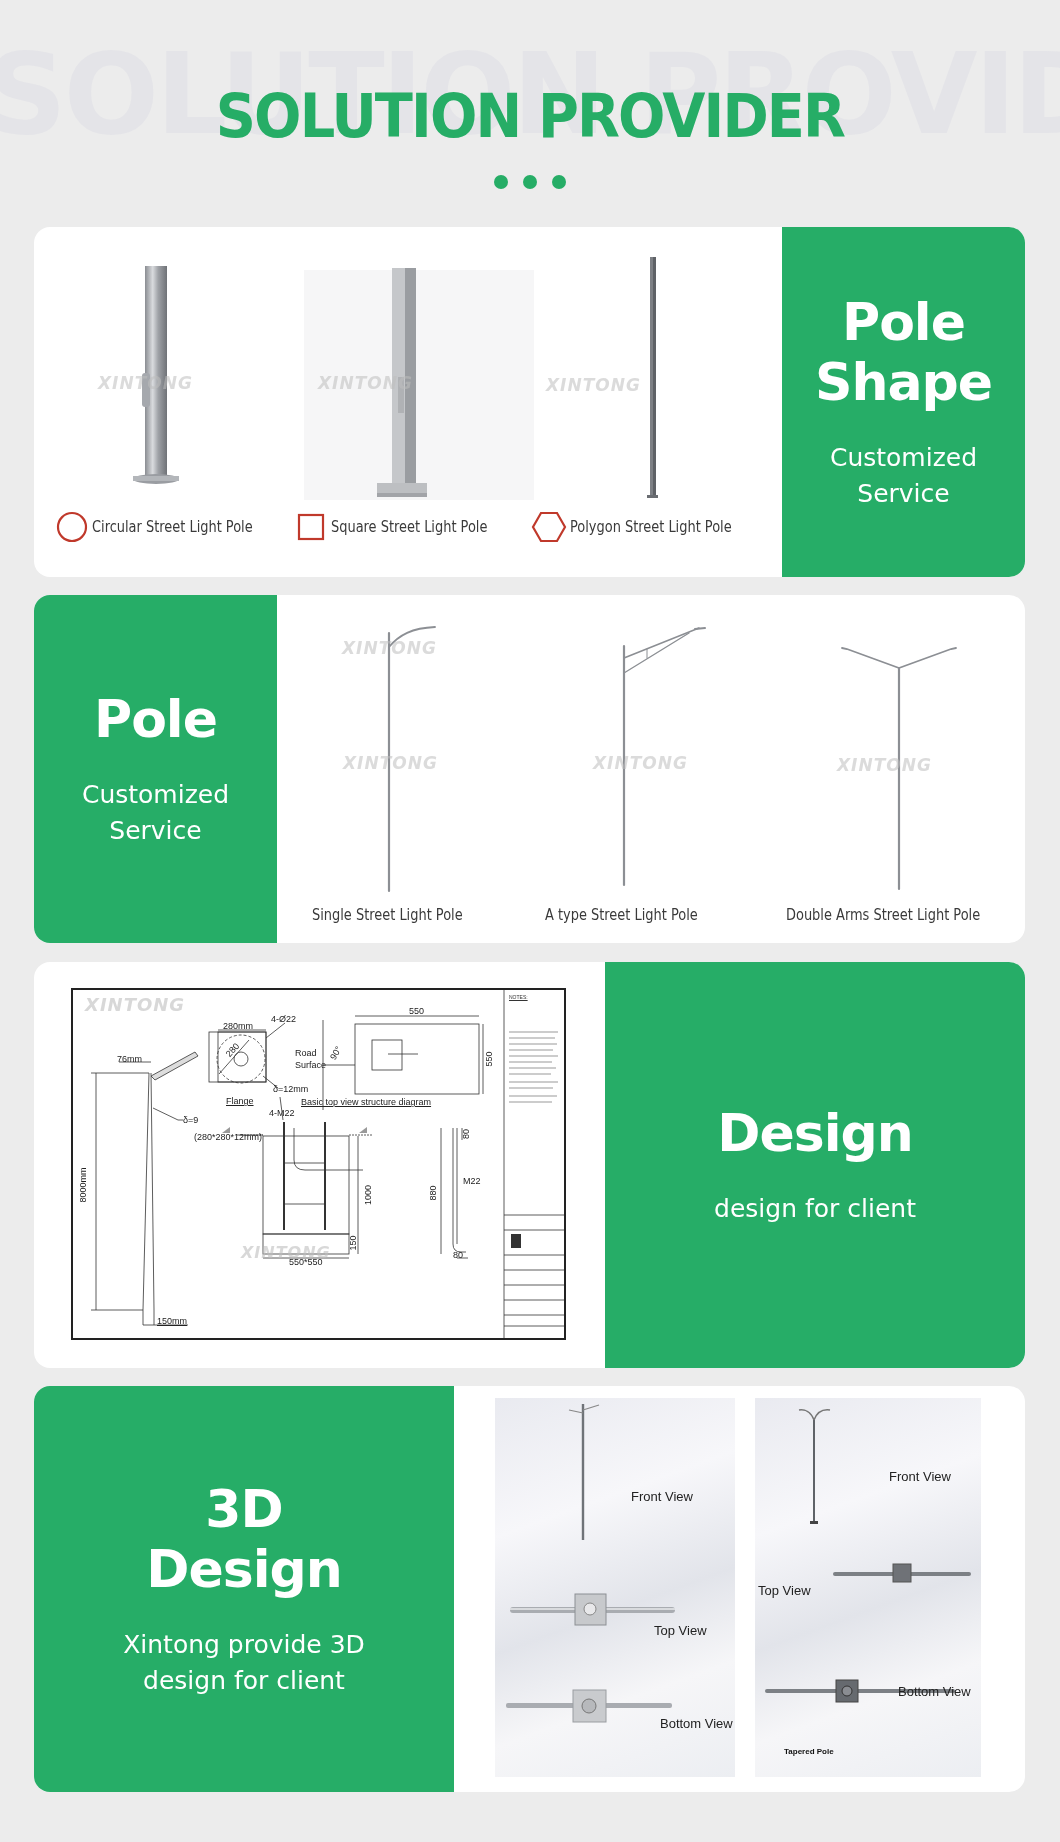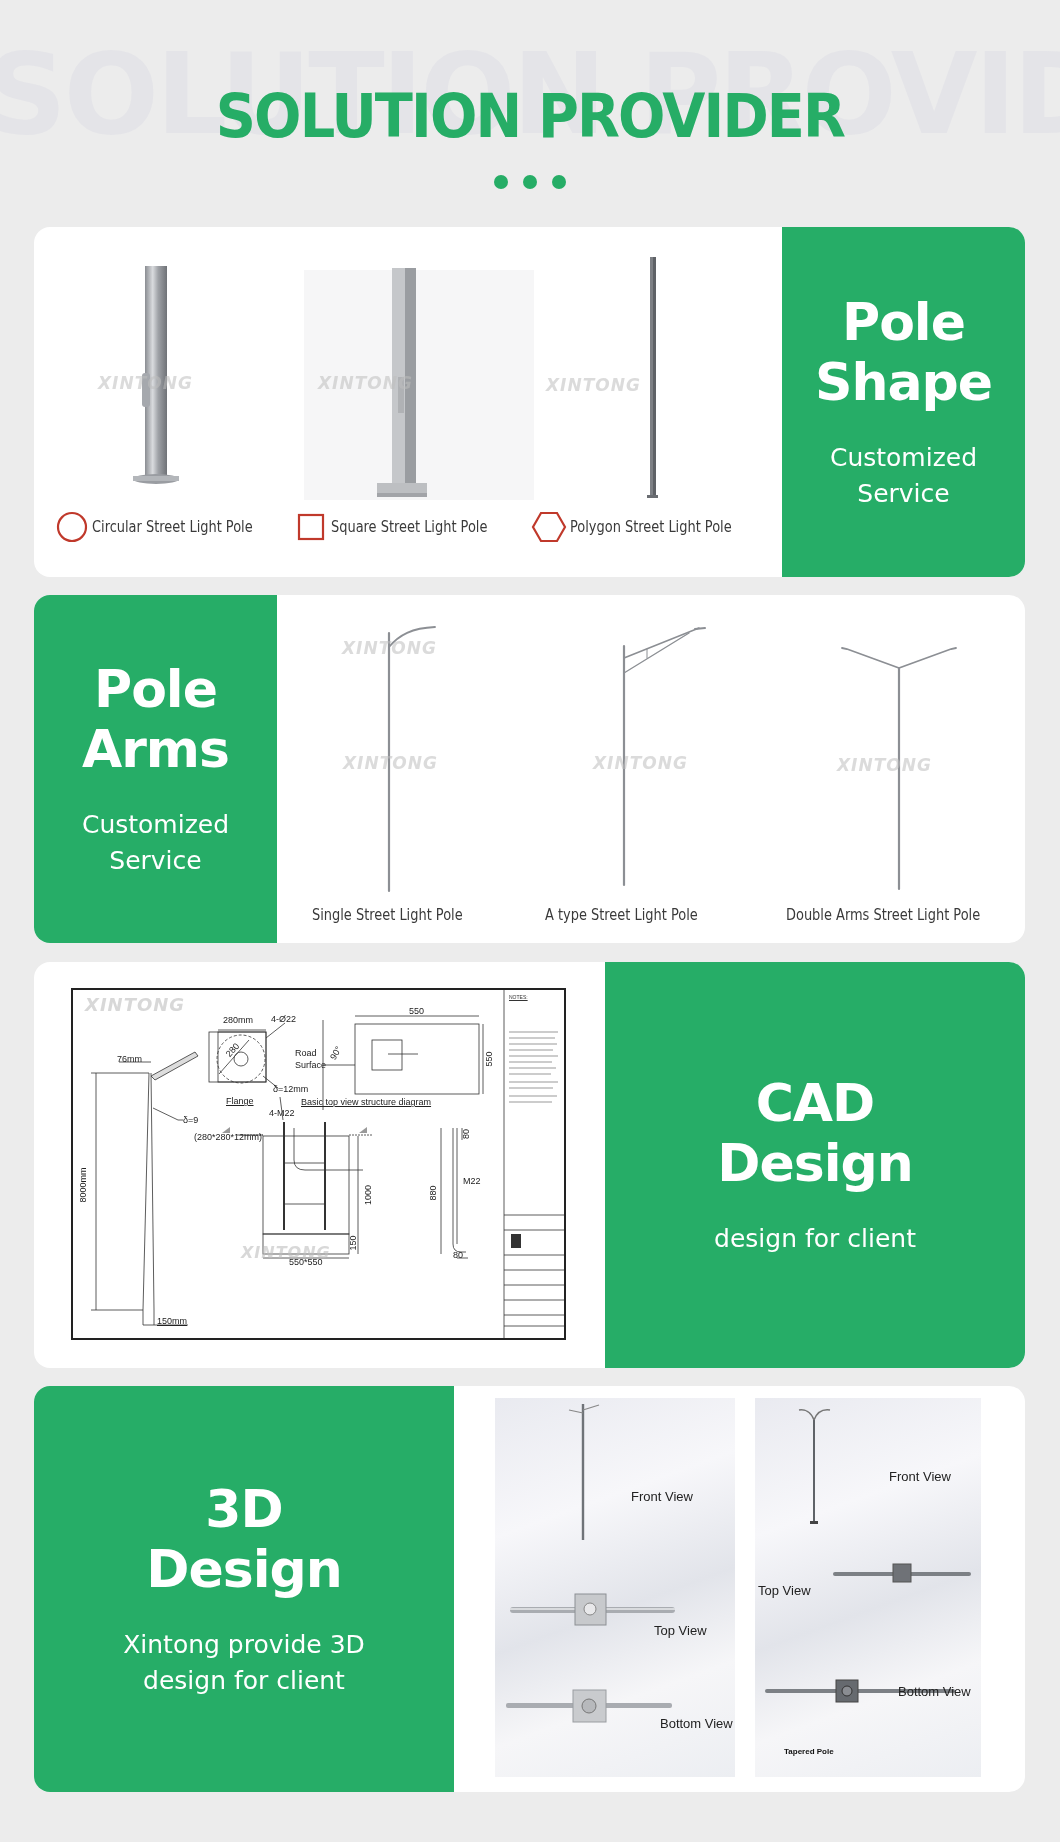--- a/index.html
+++ b/index.html
@@ -111,21 +111,20 @@
       <div>Customized</div>
       <div>Service</div>
     </div>
   </div>
 </section>
 
 <section class="card" style="top:595px;height:348px;">
   <div class="green" style="left:0;width:243px;">
     <div class="g-title">
       <div>Pole</div>
-      <div>Arms</div>
     </div>
     <div class="g-sub">
       <div>Customized</div>
       <div>Service</div>
     </div>
   </div>
 
   <svg class="abs" style="left:243px;top:0;" width="748" height="348">
     <g stroke="#8c8f94" fill="none" stroke-linecap="round">
 
@@ -238,21 +237,21 @@
           <line x1="436" y1="98" x2="480" y2="98"></line>
         <line x1="436" y1="106" x2="484" y2="106"></line>
           <line x1="436" y1="112" x2="479" y2="112"></line>
       </g>
     </svg>
     <span class="xintong" style="left:12px;top:4px;font-size:18px;color:rgba(190,190,190,0.6);">XINTONG</span>
     <span class="cad-text" style="left:44px;top:64px;">76mm</span>
     <span class="cad-text" style="left:-8px;top:190px;transform:rotate(-90deg);">8000mm</span>
     <span class="cad-text" style="left:84px;top:326px;text-decoration:underline;">150mm</span>
     <span class="cad-text" style="left:110px;top:125px;">δ=9</span>
-    <span class="cad-text" style="left:150px;top:25px;text-align:center;">280mm</span>
+    <span class="cad-text" style="left:150px;top:31px;text-align:center;">280mm</span>
     <span class="cad-text" style="left:152px;top:55px;transform:rotate(-48deg);">280</span>
     <span class="cad-text" style="left:198px;top:24px;">4-Ø22</span>
     <span class="cad-text" style="left:200px;top:94px;">δ=12mm</span>
     <span class="cad-text" style="left:153px;top:106px;text-decoration:underline;">Flange</span>
     <span class="cad-text" style="left:222px;top:58px;text-align:center;">Road</span>
     <span class="cad-text" style="left:222px;top:70px;">Surface</span>
     <span class="cad-text" style="left:256px;top:58px;transform:rotate(-60deg);">90°</span>
     <span class="cad-text" style="left:336px;top:16px;">550</span>
     <span class="cad-text" style="left:408px;top:64px;transform:rotate(-90deg);">550</span>
     <span class="cad-text" style="left:228px;top:107px;text-decoration:underline;">Basic top view structure diagram</span>
@@ -264,21 +263,20 @@
     <span class="cad-text" style="left:352px;top:198px;transform:rotate(-90deg);">880</span>
     <span class="cad-text" style="left:388px;top:139px;transform:rotate(-90deg);">80</span>
     <span class="cad-text" style="left:380px;top:260px;">80</span>
     <span class="cad-text" style="left:390px;top:186px;">M22</span>
     <span class="cad-notes-title" style="left:436px;top:4px;">NOTES:</span>
     <span class="xintong" style="left:168px;top:253px;font-size:16px;color:rgba(190,190,190,0.6);">XINTONG</span>
   </div>
 
   <div class="green" style="left:571px;right:0;">
     <div class="g-title">
-      <div>CAD</div>
       <div>Design</div>
     </div>
     <div class="g-sub">
       <div>design for client</div>
     </div>
   </div>
 </section>
 
 <section class="card" style="top:1386px;height:406px;">
   <div class="green" style="left:0;width:420px;">

